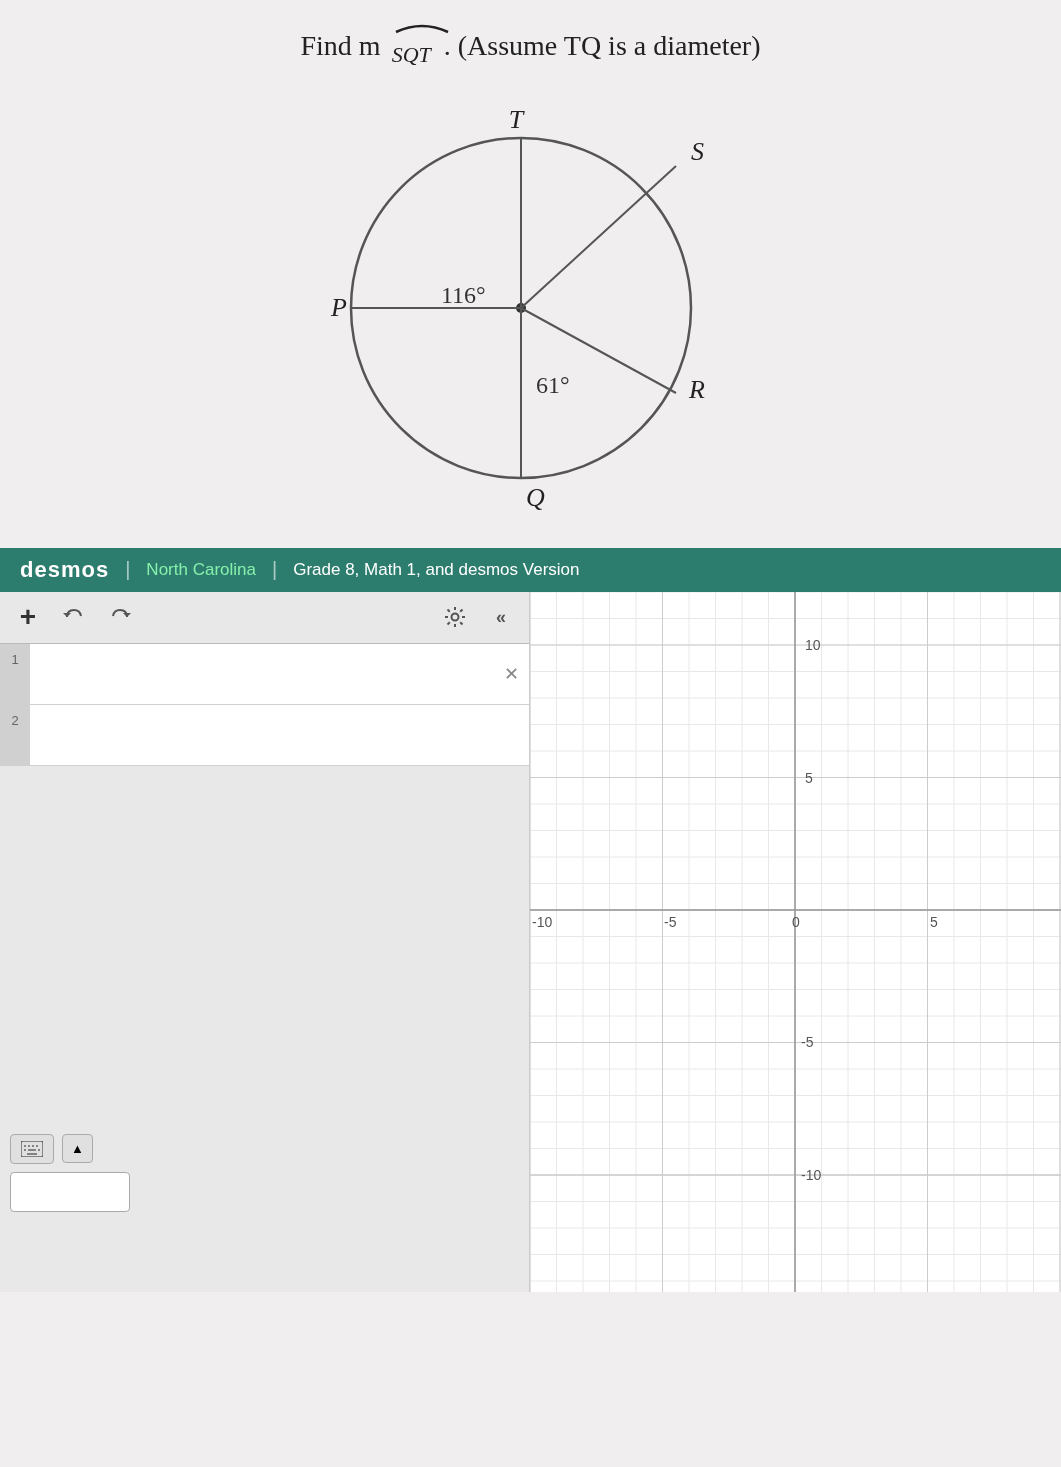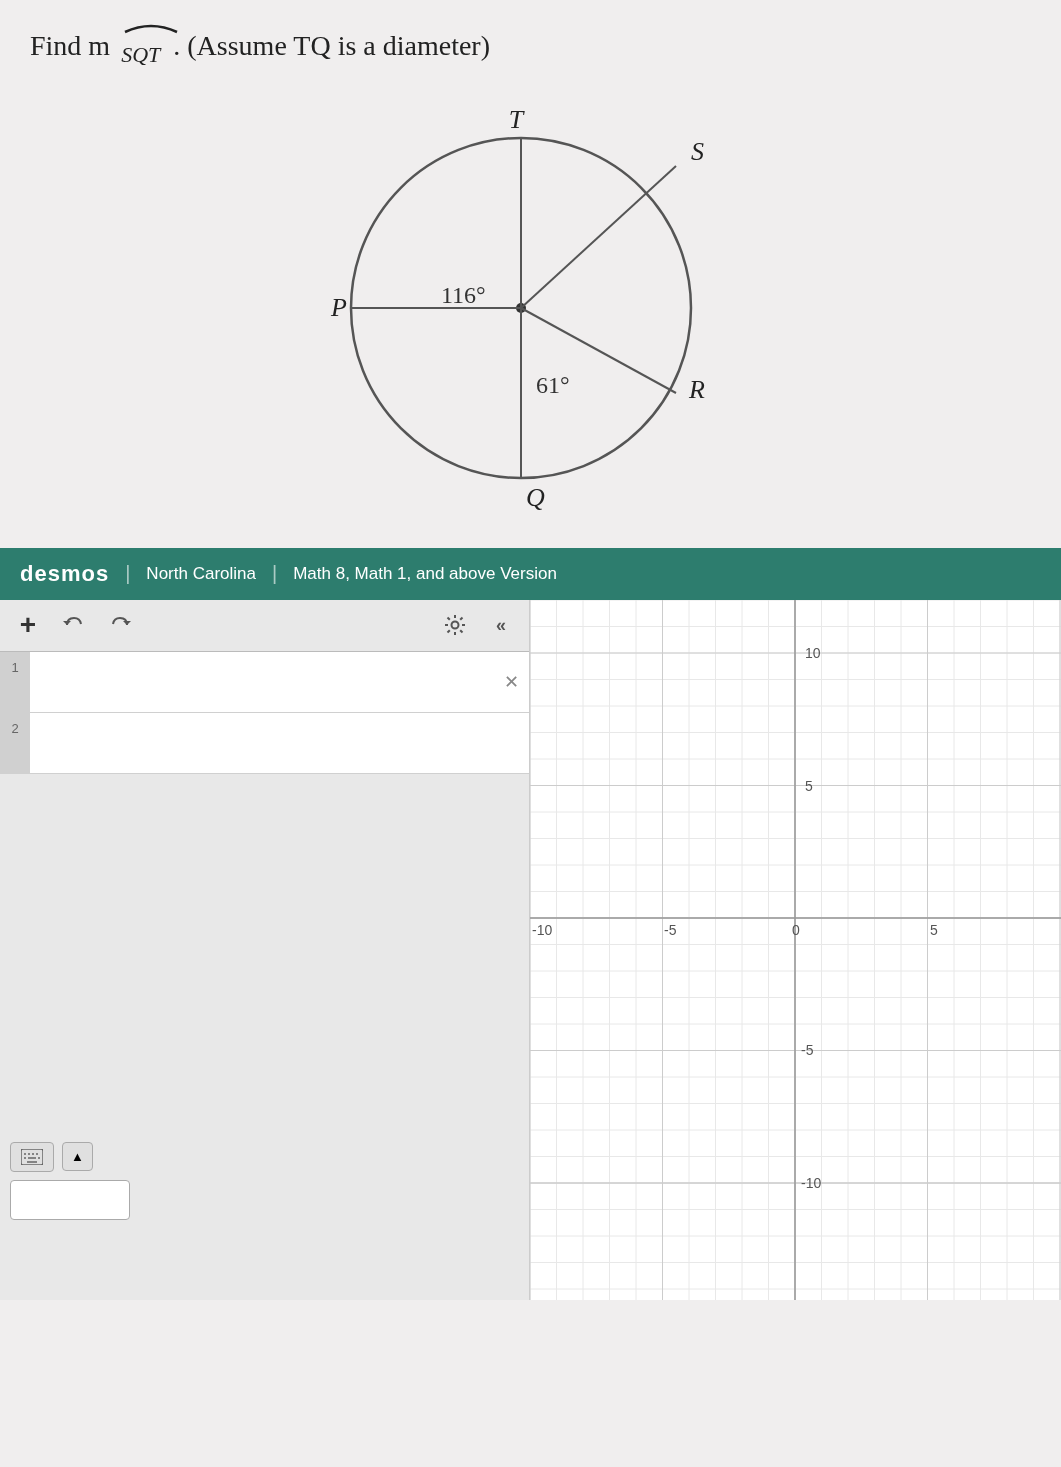--- a/index.html
+++ b/index.html
@@ -10,20 +10,21 @@
       font-family: 'Georgia', serif;
       overflow: hidden;
       position: relative;
     }
 
     
     .problem-area {
       background: #f0eeee;
       padding: 30px 30px 20px 30px;
       position: relative;
+      text-align: center;
     }
 
     .problem-title {
       font-size: 28px;
       color: #222;
       margin-bottom: 10px;
       font-family: Georgia, serif;
     }
 
     .problem-title sub {
@@ -45,41 +46,41 @@
       height: 420px;
     }
 
     
     .desmos-bar {
       background: #2d7d6e;
       color: white;
       display: flex;
       align-items: center;
       padding: 12px 20px;
-      height: 52px;
+      height: 44px;
       font-family: Arial, sans-serif;
     }
 
     .desmos-logo {
       font-family: Arial, sans-serif;
       font-weight: bold;
       font-size: 22px;
       color: white;
       letter-spacing: 1px;
     }
 
     .desmos-bar .separator {
       color: rgba(255,255,255,0.6);
       margin: 0 16px;
       font-size: 20px;
     }
 
     .desmos-bar .region {
       font-size: 17px;
-      color: #ffffff;
+      color: #86efac;
     }
 
     .desmos-bar .course {
       font-size: 17px;
       color: white;
     }
 
     
     .calculator-area {
       display: flex;
@@ -254,21 +255,21 @@
       </svg>
     </div>
   </div>
 </div>
 
 <div class="desmos-bar">
   <span class="desmos-logo">desmos</span>
   <span class="separator">|</span>
   <span class="region">North Carolina</span>
   <span class="separator">|</span>
-  <span class="course">Math 8, Math 1, and above Version</span>
+  <span class="course">Grade 8, Math 1, and desmos Version</span>
 </div>
 
 <div class="calculator-area">
 
   <div class="left-panel">
 
     <div class="toolbar">
       <button class="tool-btn" style="font-size:28px; font-weight:bold; color:#333;">
         <span>+</span>
       </button>

